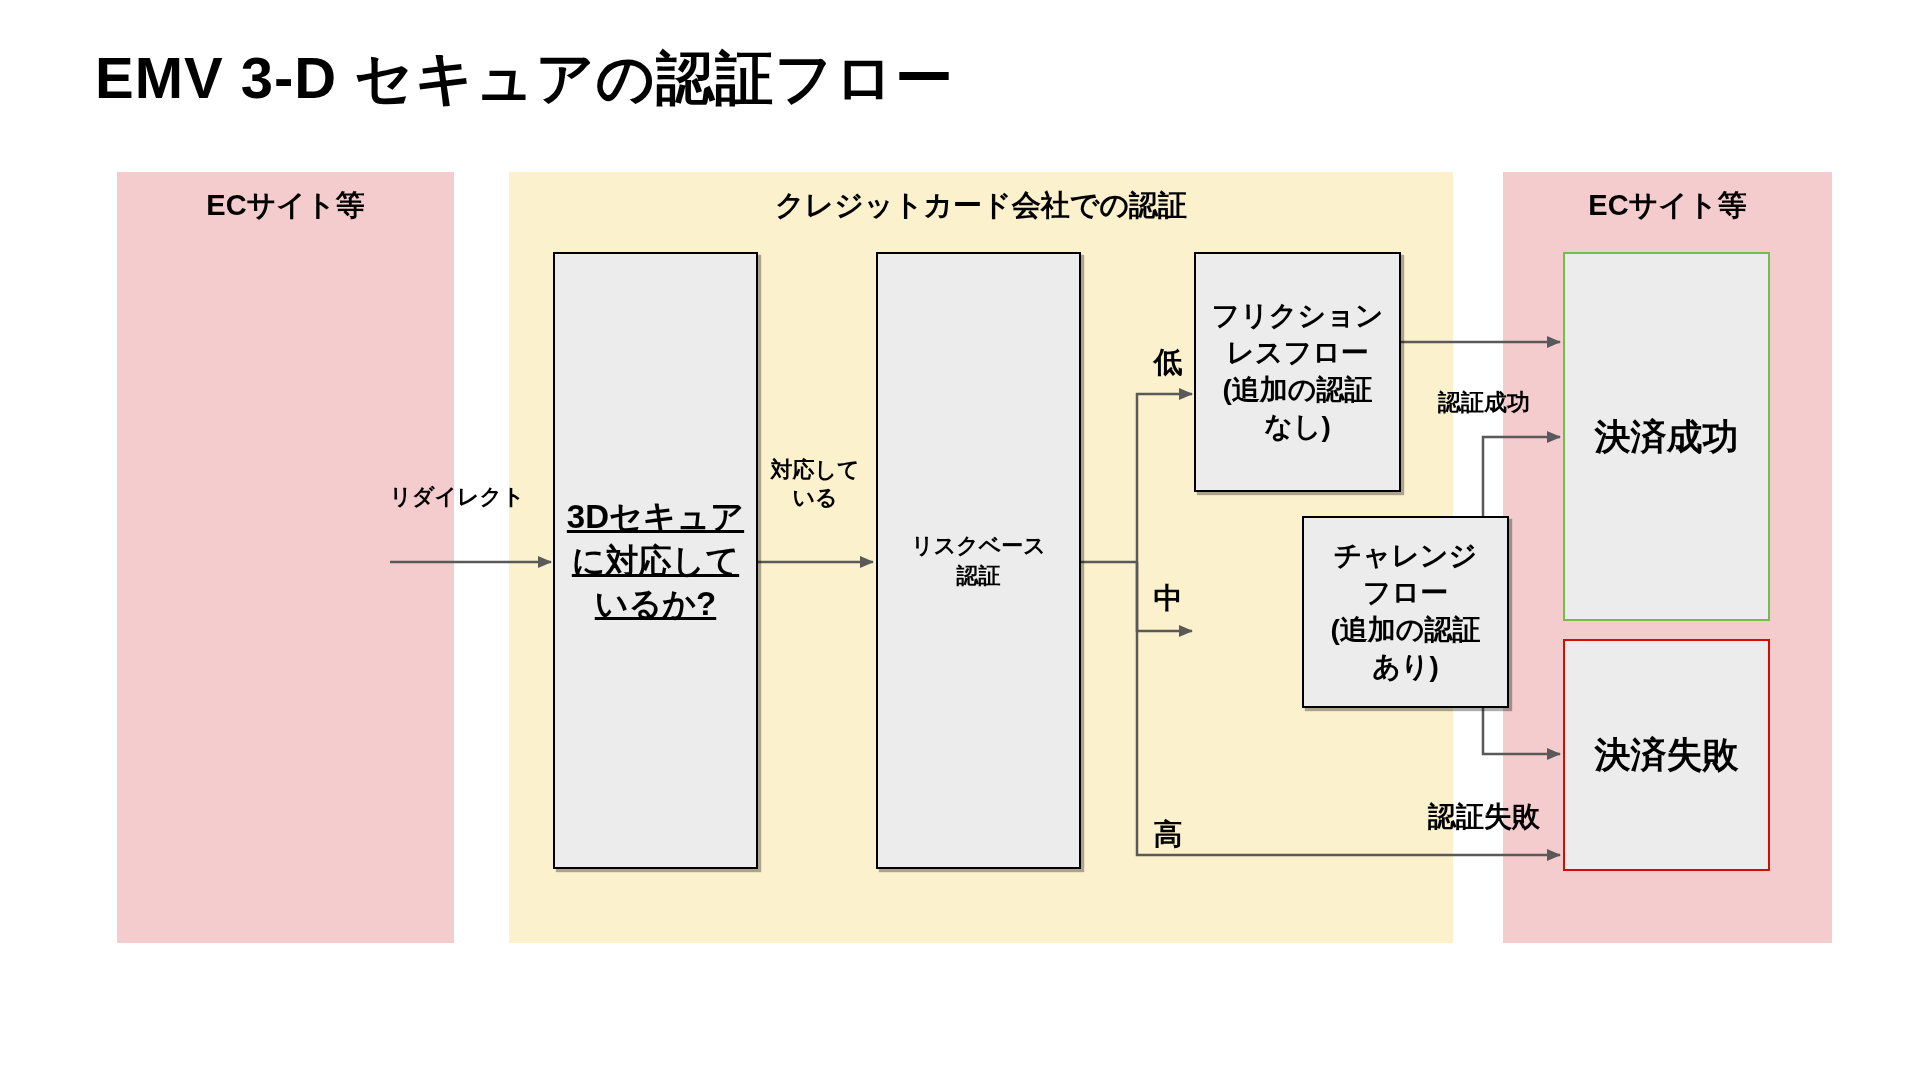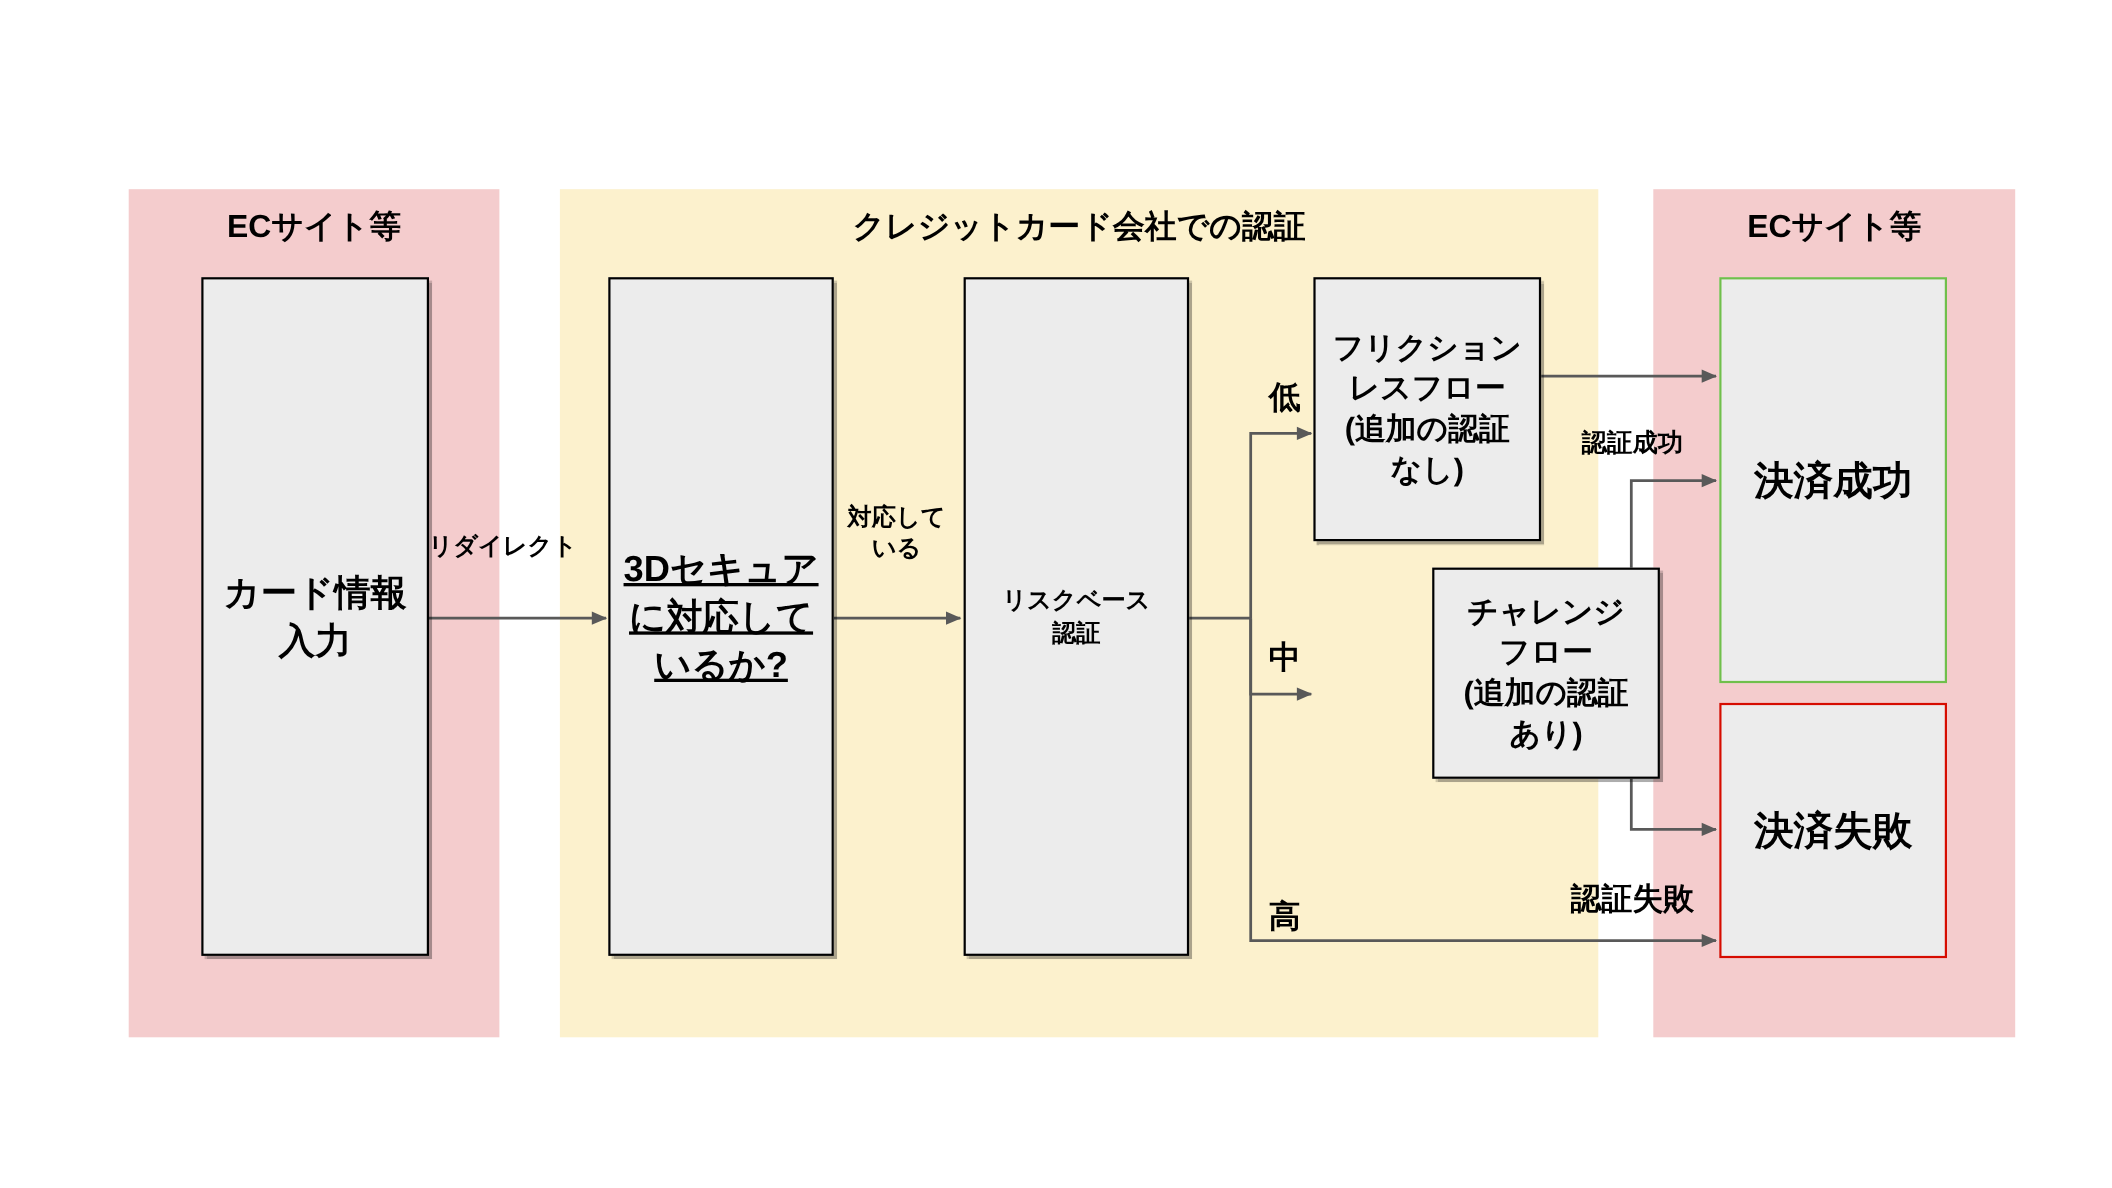--- a/index.html
+++ b/index.html
@@ -46,20 +46,21 @@
 
   #connectors{position:absolute;left:0;top:0;width:1920px;height:1080px;pointer-events:none;}
   #connectors path{stroke:var(--arrow);stroke-width:2.5;fill:none;}
   #arrowhead path{fill:var(--arrow);stroke:none;}
 </style>
 </head>
 <body>
 
 <div id="canvas">
 
+  <div class="title">EMV 3-D セキュアの認証フロー</div>
 
   <div class="panel pink" style="left:117px;width:337px;">
     <div class="panel-header">ECサイト等</div>
   </div>
   <div class="panel yellow" style="left:509px;width:944px;">
     <div class="panel-header">クレジットカード会社での認証</div>
   </div>
   <div class="panel pink" style="left:1503px;width:329px;">
     <div class="panel-header">ECサイト等</div>
   </div>
@@ -75,24 +76,20 @@
     <path d="M1081 562 H1137"></path>
     <path d="M1137 562 V394 H1192" marker-end="url(#arrowhead)"></path>
     <path d="M1137 562 V631 H1192" marker-end="url(#arrowhead)"></path>
     <path d="M1137 562 V855 H1560" marker-end="url(#arrowhead)"></path>
     <path d="M1401 342 H1560" marker-end="url(#arrowhead)"></path>
     <path d="M1401 631 H1483"></path>
     <path d="M1483 631 V437 H1560" marker-end="url(#arrowhead)"></path>
     <path d="M1483 631 V754 H1560" marker-end="url(#arrowhead)"></path>
   </svg>
 
-  <div class="node shadowed" style="left:183px;top:252px;width:207px;height:617px;">
-    <div class="label" style="font-size:33px;">カード情報
-入力</div>
-  </div>
 
   <div class="node shadowed" style="left:553px;top:252px;width:205px;height:617px;text-decoration:underline;">
     <div class="label" style="font-size:33px;">3Dセキュア
 に対応して
 いるか?</div>
   </div>
 
   <div class="node shadowed" style="left:876px;top:252px;width:205px;height:617px;">
     <div class="label" style="font-size:22px;">リスクベース
 認証</div>

